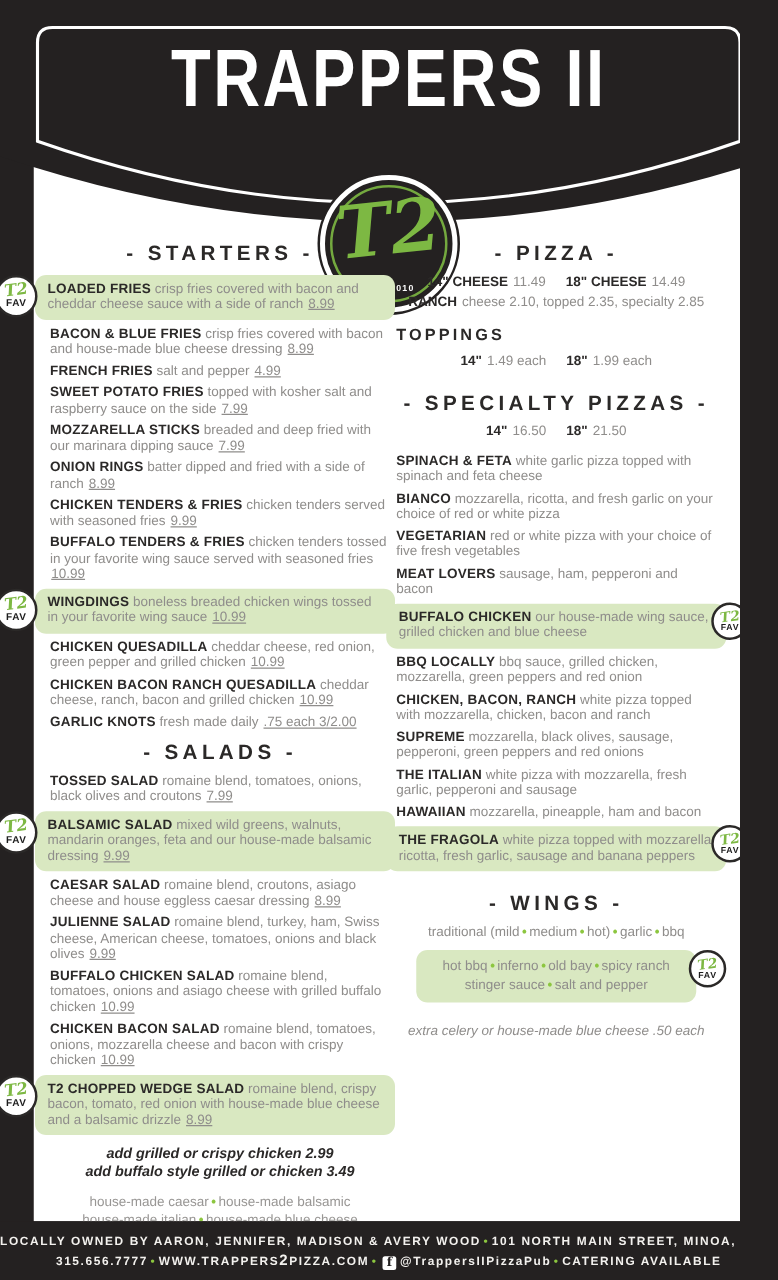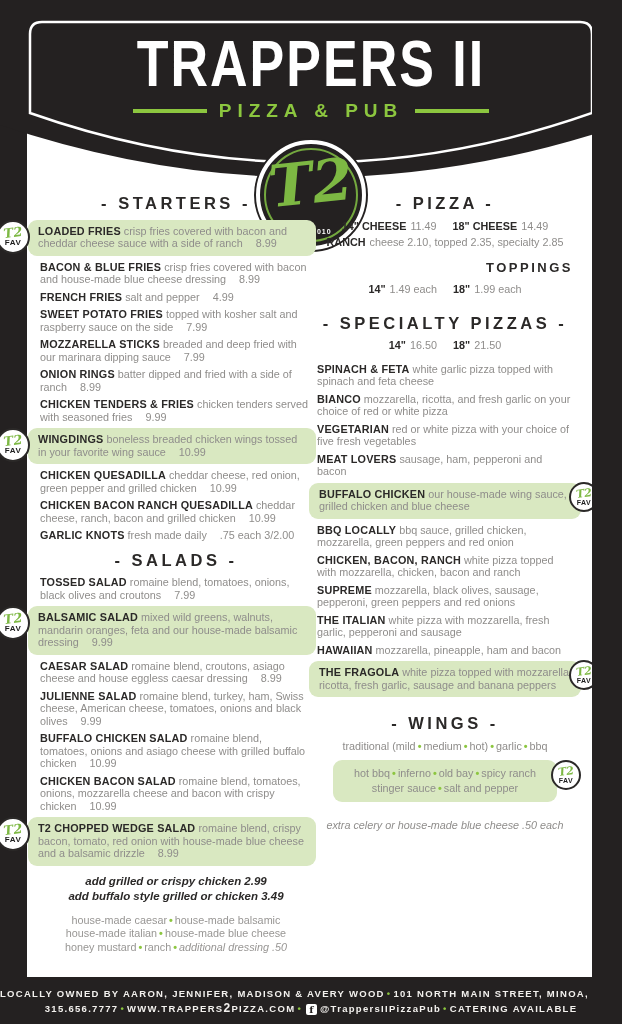--- a/index.html
+++ b/index.html
@@ -33,26 +33,26 @@
             font-size:7px;font-weight:bold;letter-spacing:1px;}
 
   
   .col{position:absolute;top:197px;z-index:5;font-size:10.8px;line-height:12.5px;color:#8f8d8b;}
   .col-l{left:40px;width:272px;}
   .col-r{left:317px;width:256px;}
 
   .sec{text-align:center;font-weight:bold;color:#2b2928;font-size:16.5px;
        letter-spacing:3.5px;margin:0 0 10px;white-space:nowrap;}
   .sec.mt{margin-top:12px;}
-  .sub-h{text-align:right;font-weight:bold;color:#2b2928;font-size:13px;
+  .sub-h{text-align:left;font-weight:bold;color:#2b2928;font-size:13px;
          letter-spacing:2.5px;margin:13px 0 9px;}
 
   .it{margin:0 0 5px;}
   .it .nm{font-weight:bold;color:#2b2928;margin-right:3px;letter-spacing:.2px;}
-  .it .pr{margin-left:10px;}
+  .it .pr{margin-left:1px;text-decoration:underline;}
   .hl{background:#d9e8c1;border-radius:9px;padding:5px 9px 6px 10px;position:relative;}
   .col-l .hl{margin-left:-12px;margin-right:-4px;margin-bottom:5px;}
   .col-r .hl{margin-left:-8px;margin-right:-8px;margin-bottom:5px;}
 
   
   .fav{position:absolute;width:34px;height:34px;background:#ffffff;border:2px solid #2b2928;
        border-radius:50%;box-sizing:border-box;text-align:center;z-index:6;}
   .fav .t2{display:block;color:#7db843;font-family:"DejaVu Serif",serif;font-style:italic;
            font-weight:bold;font-size:13px;line-height:13px;margin-top:4px;transform:rotate(-8deg);}
   .fav .fv{display:block;color:#1d1d1d;font-weight:bold;font-size:8px;line-height:8px;
@@ -92,25 +92,20 @@
 <div id="page">
 
   <div class="panel"></div>
 
   <svg class="hdr-svg" width="622" height="245" viewBox="0 0 622 245">
     <path d="M0,0 H622 V125 Q311,230 0,125 Z" fill="#242121"></path>
     <path d="M42,22 L580,22 Q592,22 592,34 L592,113 Q311,212 30,113 L30,34 Q30,22 42,22 Z" fill="none" stroke="#ffffff" stroke-width="2.5"></path>
   </svg>
 
   <div class="title">TRAPPERS II</div>
-  <div class="sub-row">
-    <div class="sub-line"></div>
-    <div class="sub-text">PIZZA &amp; PUB</div>
-    <div class="sub-line"></div>
-  </div>
 
   <div class="logo">
     <div class="logo-ring"></div>
     <div class="logo-t2">T2</div>
     <div class="logo-est">EST. 2010</div>
   </div>
 
   <div class="col col-l">
     <div class="sec">- STARTERS -</div>
 
@@ -120,20 +115,21 @@
           <span class="fv">FAV</span>
         </div>
       <span class="nm">LOADED FRIES</span><span class="ds">crisp fries covered with bacon and cheddar cheese sauce with a side of ranch</span> <span class="pr">8.99</span>
     </div>
     <div class="it"><span class="nm">BACON &amp; BLUE FRIES</span><span class="ds">crisp fries covered with bacon and house-made blue cheese dressing</span> <span class="pr">8.99</span></div>
     <div class="it"><span class="nm">FRENCH FRIES</span><span class="ds">salt and pepper</span> <span class="pr">4.99</span></div>
     <div class="it"><span class="nm">SWEET POTATO FRIES</span><span class="ds">topped with kosher salt and raspberry sauce on the side</span> <span class="pr">7.99</span></div>
     <div class="it"><span class="nm">MOZZARELLA STICKS</span><span class="ds">breaded and deep fried with our marinara dipping sauce</span> <span class="pr">7.99</span></div>
     <div class="it"><span class="nm">ONION RINGS</span><span class="ds">batter dipped and fried with a side of ranch</span> <span class="pr">8.99</span></div>
     <div class="it"><span class="nm">CHICKEN TENDERS &amp; FRIES</span><span class="ds">chicken tenders served with seasoned fries</span> <span class="pr">9.99</span></div>
+    <div class="it"><span class="nm">BUFFALO TENDERS &amp; FRIES</span><span class="ds">chicken tenders tossed in your favorite wing sauce served with seasoned fries</span> <span class="pr">10.99</span></div>
     <div class="it hl">
       <div class="fav l">
           <span class="t2">T2</span>
           <span class="fv">FAV</span>
         </div>
       <span class="nm">WINGDINGS</span><span class="ds">boneless breaded chicken wings tossed in your favorite wing sauce</span> <span class="pr">10.99</span>
     </div>
     <div class="it"><span class="nm">CHICKEN QUESADILLA</span><span class="ds">cheddar cheese, red onion, green pepper and grilled chicken</span> <span class="pr">10.99</span></div>
     <div class="it"><span class="nm">CHICKEN BACON RANCH QUESADILLA</span><span class="ds">cheddar cheese, ranch, bacon and grilled chicken</span> <span class="pr">10.99</span></div>
     <div class="it"><span class="nm">GARLIC KNOTS</span><span class="ds">fresh made daily</span> <span class="pr">.75 each  3/2.00</span></div>

